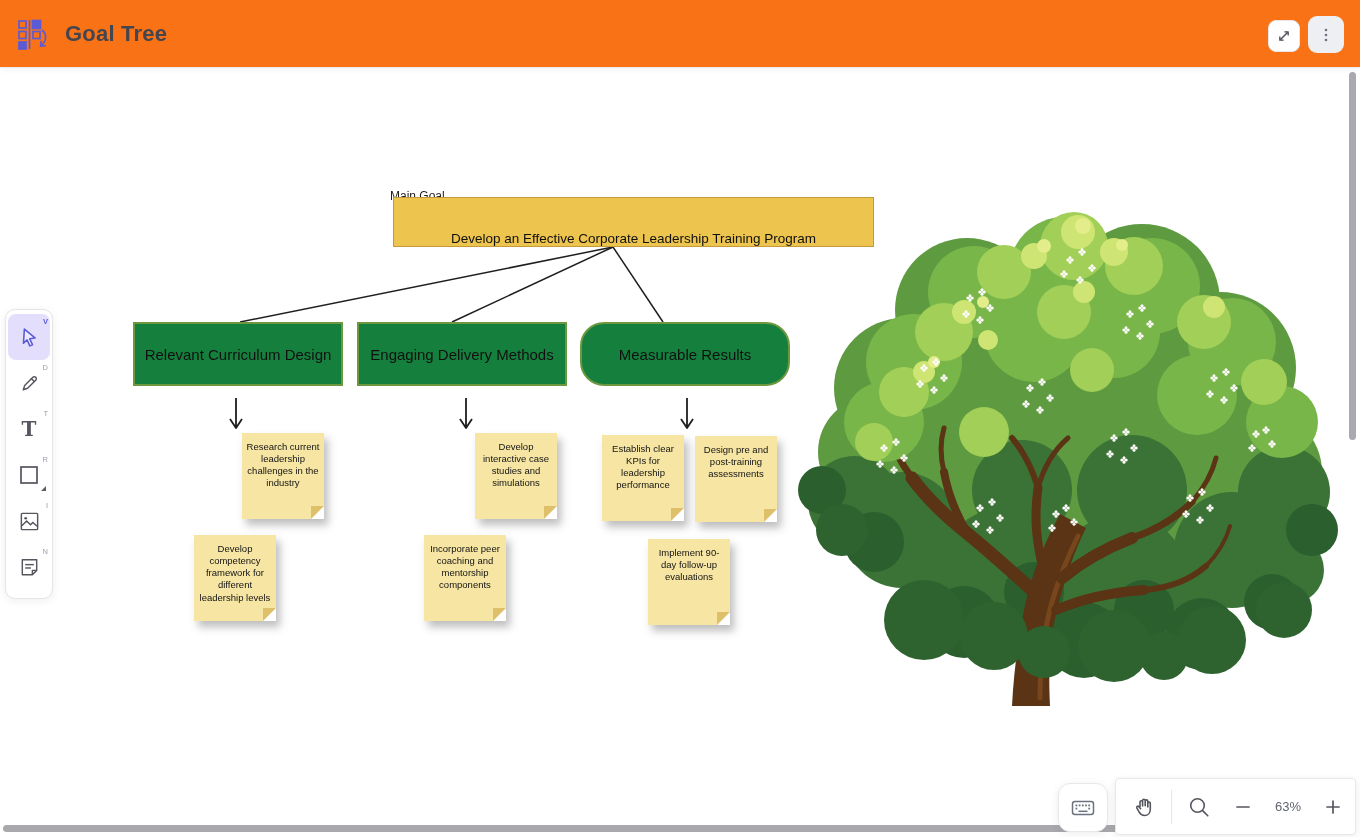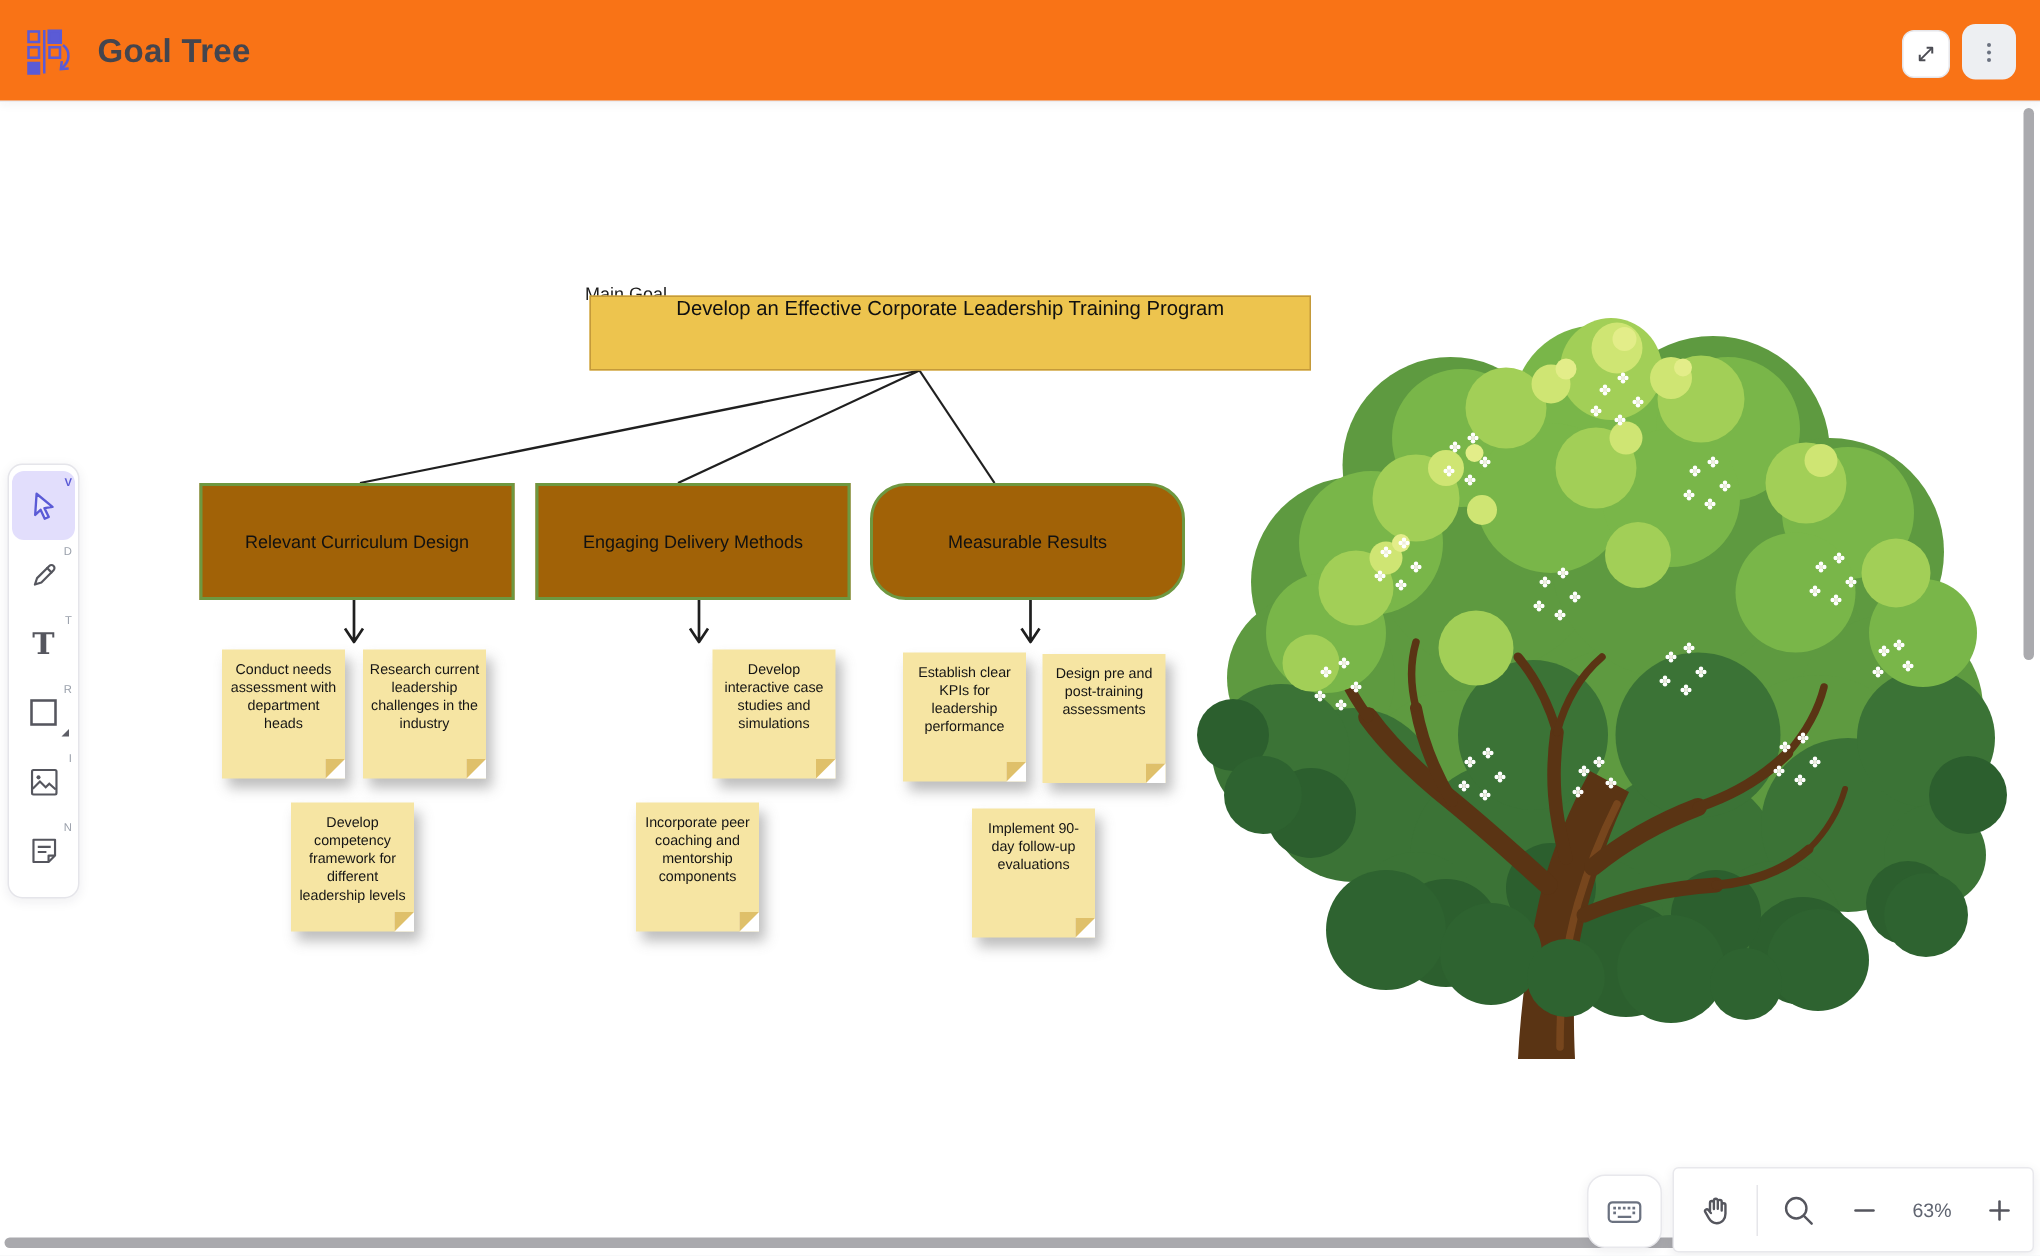--- a/index.html
+++ b/index.html
@@ -21,25 +21,25 @@
   
   .canvas { position:absolute; left:0; top:68px; width:1360px; height:769px; background:#fff; overflow:hidden; }
 
   .overlay { position:absolute; left:0; top:0; width:1360px; height:769px; pointer-events:none; }
 
   .txt-label { position:absolute; color:#1c1c1c; white-space:nowrap;margin-top:17px; }
   .main-goal-label { left:390px; top:104px; font-size:12px; }
   .csf-label { left:143px; top:238px; font-size:8.5px; }
 
   .goal-box { position:absolute; left:393px; top:129px; width:481px; height:50px;
-              background:#EDC44E; border:1.5px solid #C49A3A; display:flex; align-items:flex-start;
+              background:#EDC44E; border:1.5px solid #C49A3A; display:flex; align-items:flex-end;
               justify-content:center; text-align:center; font-size:13.5px; color:#101010; }
-  .factor-box { position:absolute; top:254px; height:78px; width:210px; background:#a16207;
+  .factor-box { position:absolute; top:254px; height:64px; width:210px; background:#15803d;
               border:2px solid #6E9840; display:flex; align-items:center; justify-content:center;
-              text-align:center; font-size:12px; color:#111; }
+              text-align:center; font-size:15px; color:#111; }
   .f1 { left:133px; } .f2 { left:357px; } .f3 { left:580px;border-radius:24px; }
 
   .note { position:absolute; width:82px; height:86px; background:#F6E5A3;
           box-shadow:4px 6px 8px rgba(110,110,110,.45); font-size:9.5px; line-height:1.28;
           color:#141414; text-align:center; padding:8px 4px 0 4px; }
   .note::after { content:""; position:absolute; right:0; bottom:0; width:0; height:0;
           border-left:13px solid #DFC06A; border-bottom:13px solid #fff; }
 
   
   .tools { position:absolute; left:5px; top:241px; width:48px; height:290px; background:#fff;
@@ -334,22 +334,20 @@
     <div class="factor-box f1">
       <span>Relevant Curriculum Design</span>
     </div>
     <div class="factor-box f2">
       <span>Engaging Delivery Methods</span>
     </div>
     <div class="factor-box f3">
       <span>Measurable Results</span>
     </div>
 
-    <div class="note" style="left:148px; top:365px;">
-      <span>Conduct needs assessment with department heads</span></div>
     <div class="note" style="left:242px; top:365px;">
       <span>Research current leadership challenges in the industry</span></div>
     <div class="note" style="left:194px; top:467px;">
       <span>Develop competency framework for different leadership levels</span></div>
 
     <div class="note" style="left:475px; top:365px;">
       <span>Develop interactive case studies and simulations</span></div>
     <div class="note" style="left:424px; top:467px;">
       <span>Incorporate peer coaching and mentorship components</span></div>
 

